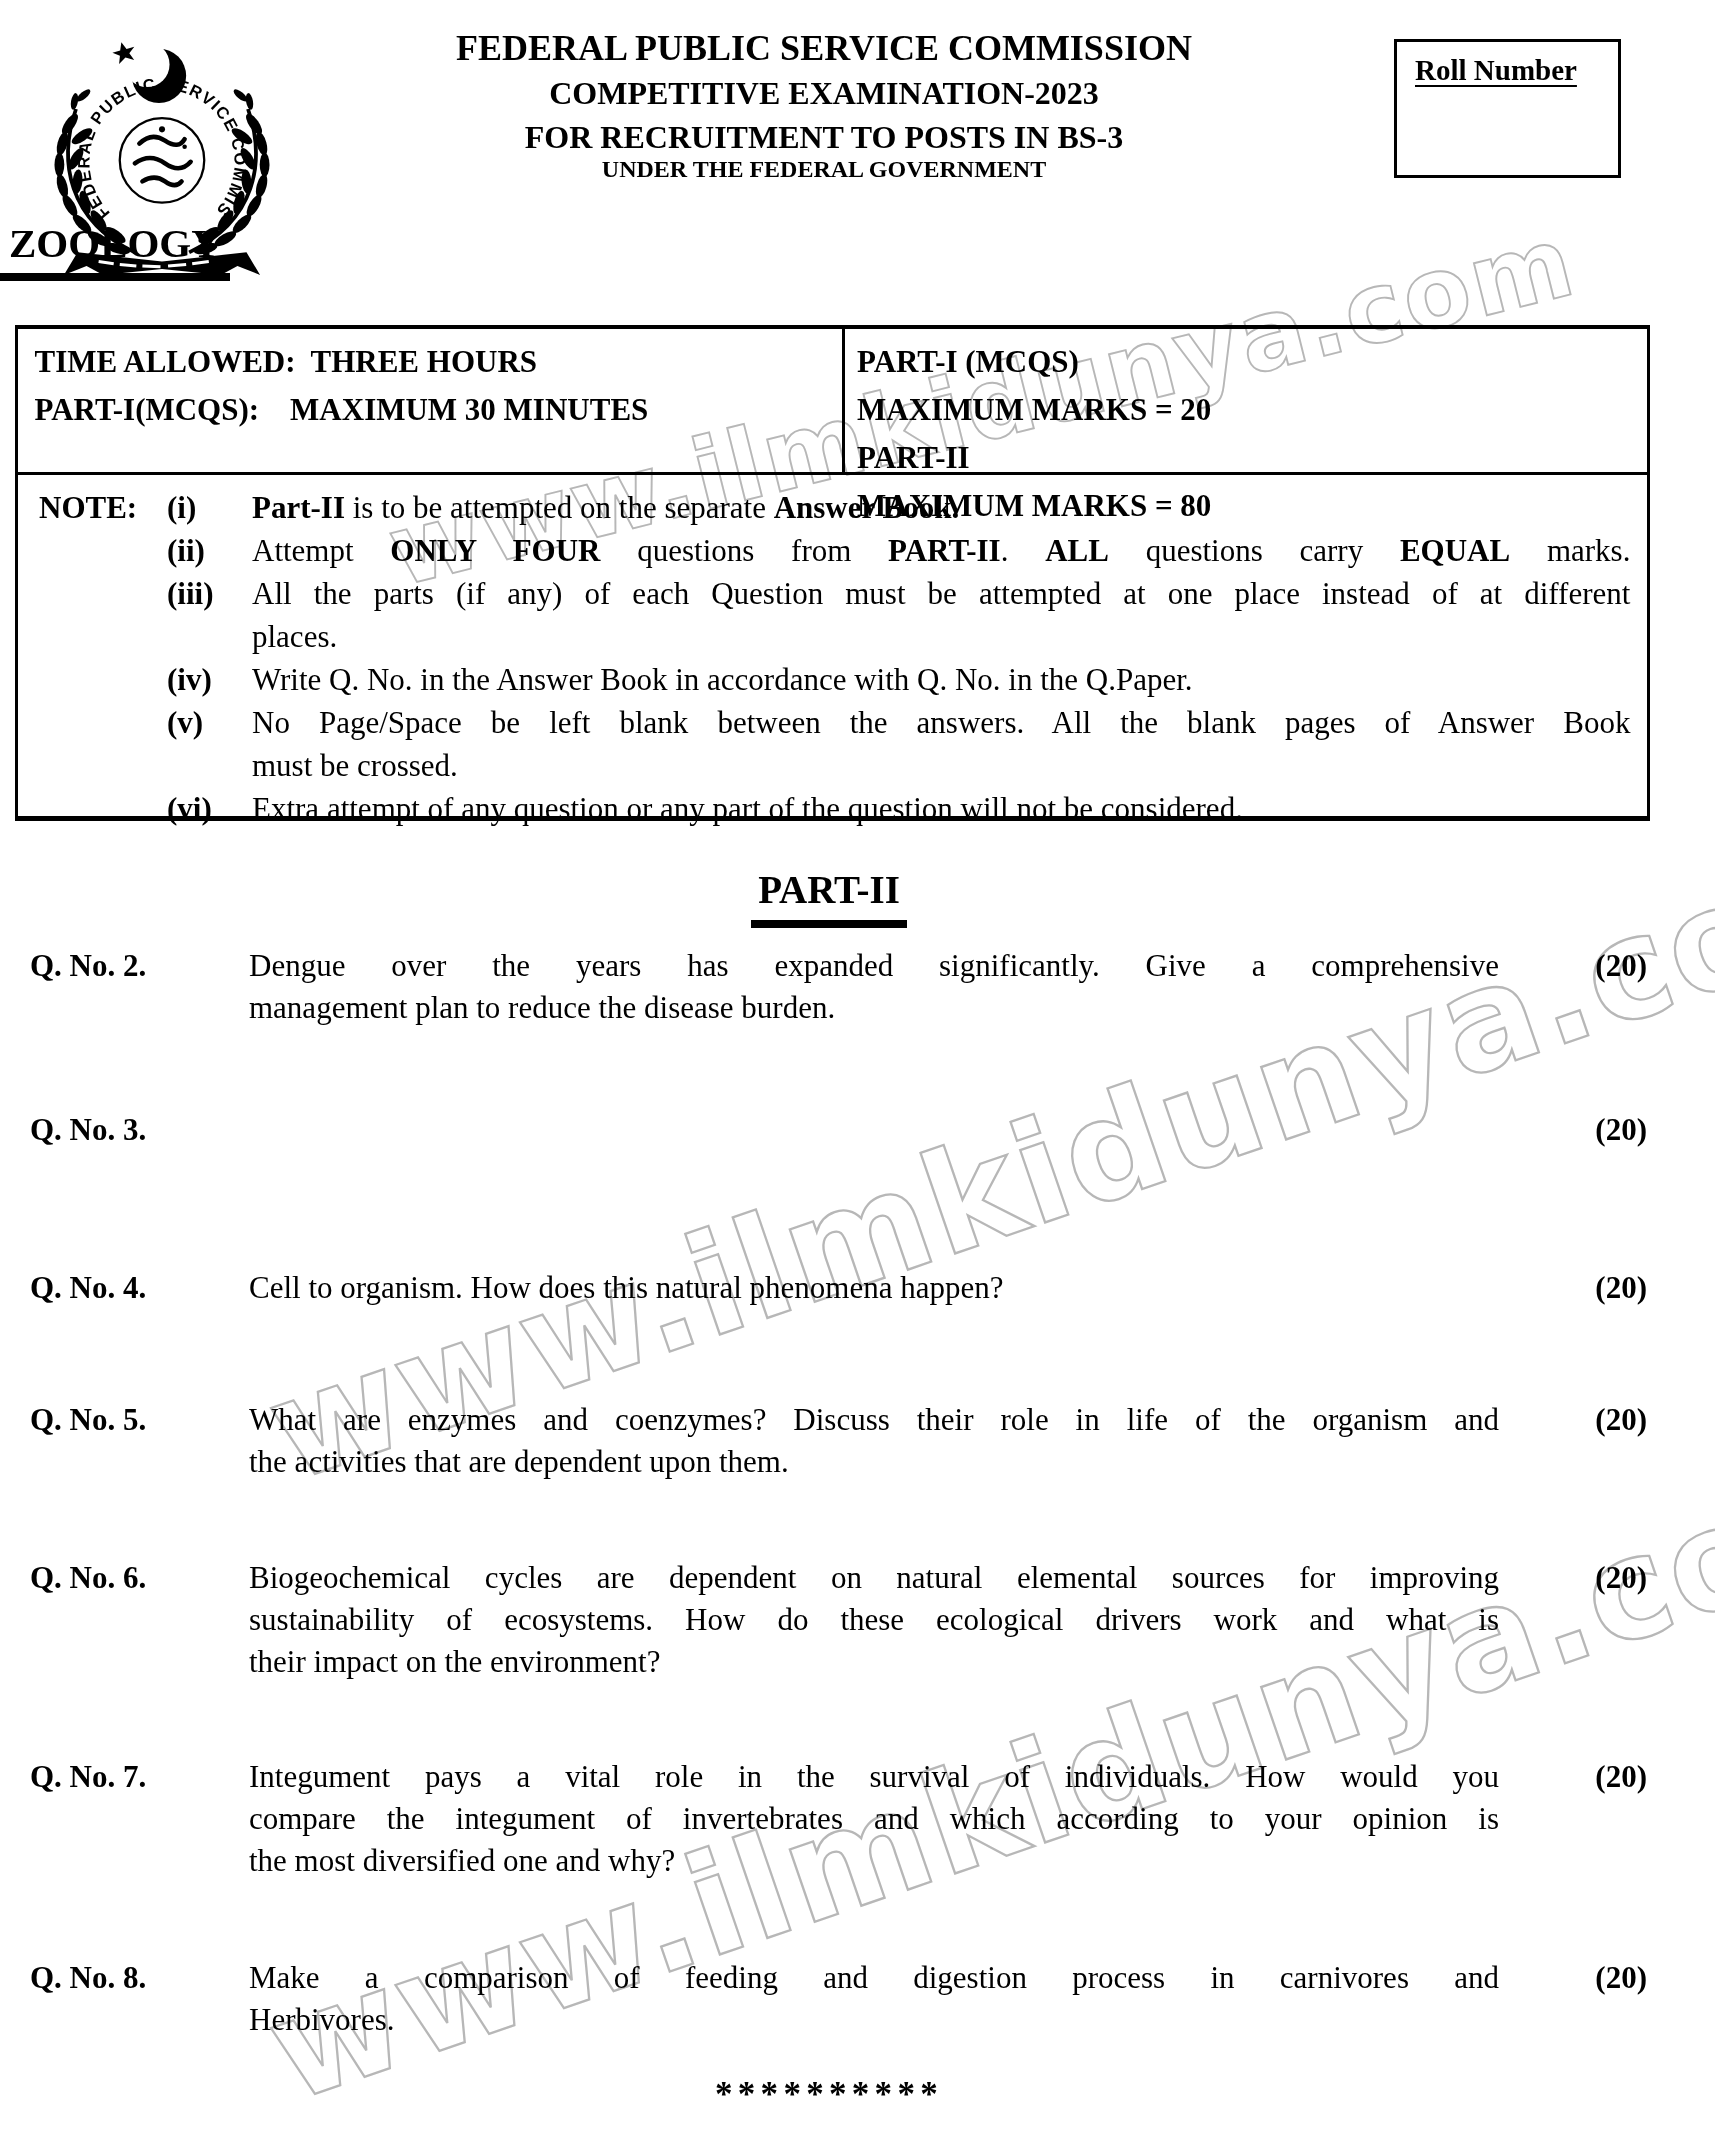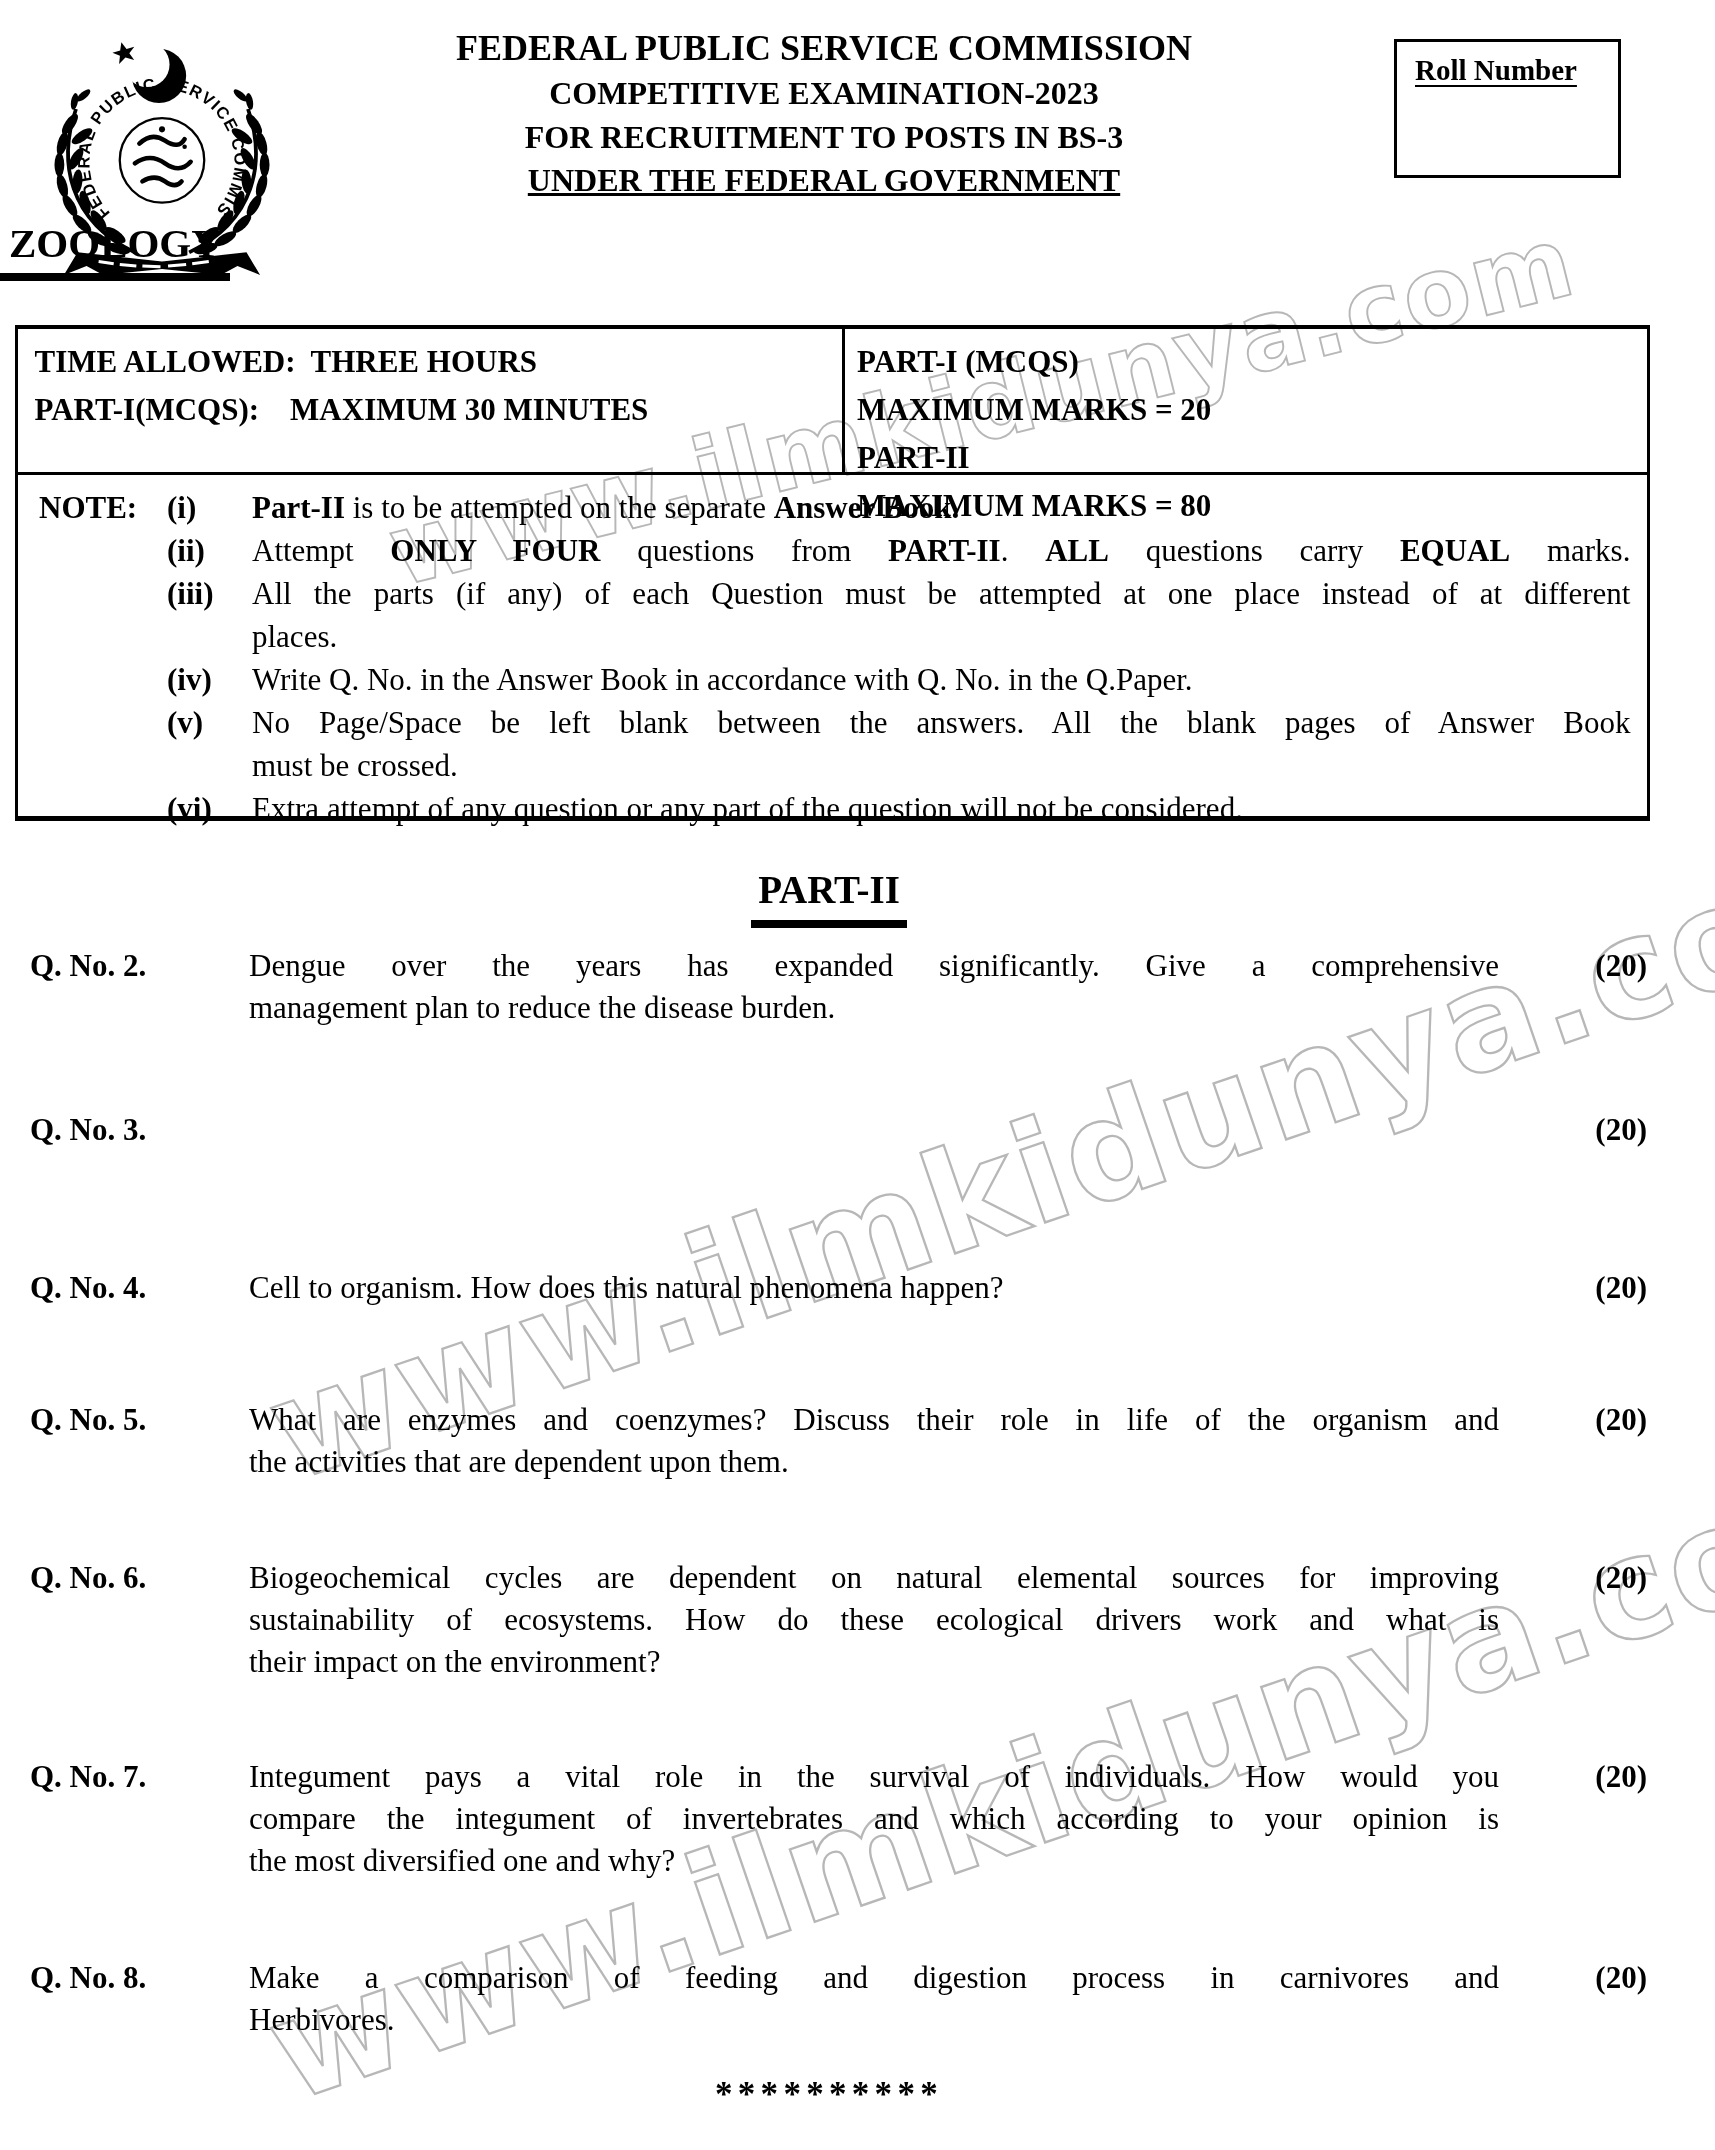--- a/index.html
+++ b/index.html
@@ -12,21 +12,21 @@
       transform-origin:0 0;opacity:.85;}
   #wm1{left:378px;top:498px;font-size:98px;transform:rotate(-14deg);-webkit-text-stroke-width:1.9px;}
   #wm2{left:249px;top:1359px;font-size:140px;transform:rotate(-19deg);}
   #wm3{left:249px;top:1979px;font-size:140px;transform:rotate(-19deg);}
   
   .logo{position:absolute;left:29px;top:26px;width:266px;height:252px;}
   .hline{position:absolute;left:0;width:1648px;text-align:center;font-weight:bold;}
   .l1{top:27px;font-size:36px;}
   .l2{top:75px;font-size:32px;}
   .l3{top:119px;font-size:32px;}
-  .l4{top:162px;font-size:32px;text-decoration:underline;}
+  .l4{top:156px;font-size:24px;}
   .subject-wrap{position:absolute;left:0;top:219px;width:1648px;}
   .subject{display:inline-block;font-size:41px;font-weight:bold;border-bottom:8.3px solid #000;padding:0 9px 6px;}
   .rollbox{position:absolute;left:1394px;top:39px;width:227px;height:139px;border:3.8px solid #000;box-sizing:border-box;}
   .rolllabel{display:inline-block;margin:12px 0 0 18px;font-size:29px;font-weight:bold;
              text-decoration:underline;text-decoration-thickness:2.3px;text-underline-offset:4.5px;}
   
   .itable{position:absolute;left:15px;top:325px;width:1635px;box-sizing:border-box;}
   .trow1{display:flex;border:3px solid #000;border-top:4.5px solid #000;height:150px;box-sizing:border-box;}
   .tcellL{width:827px;border-right:3px solid #000;box-sizing:border-box;padding:9px 13.6px 0 16.6px;
           font-size:31px;font-weight:bold;line-height:48px;white-space:pre;}

